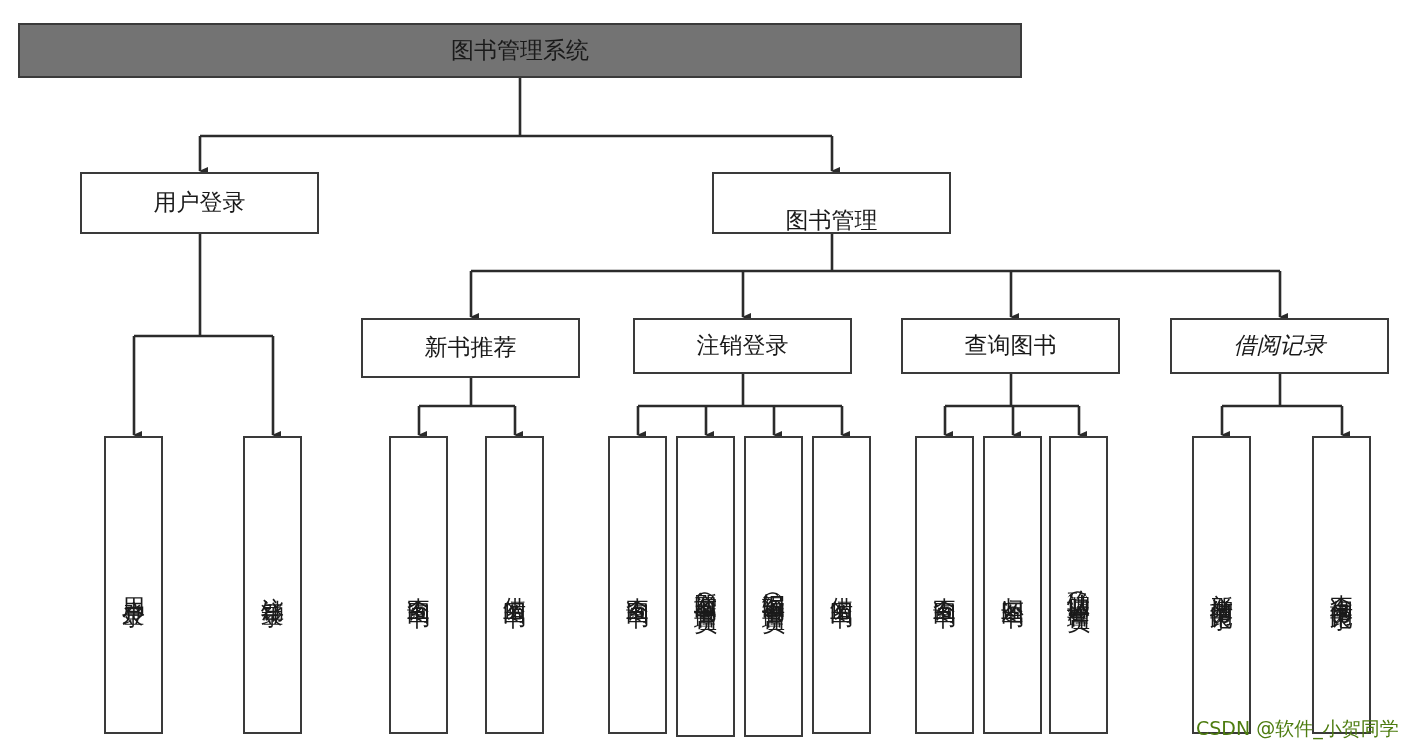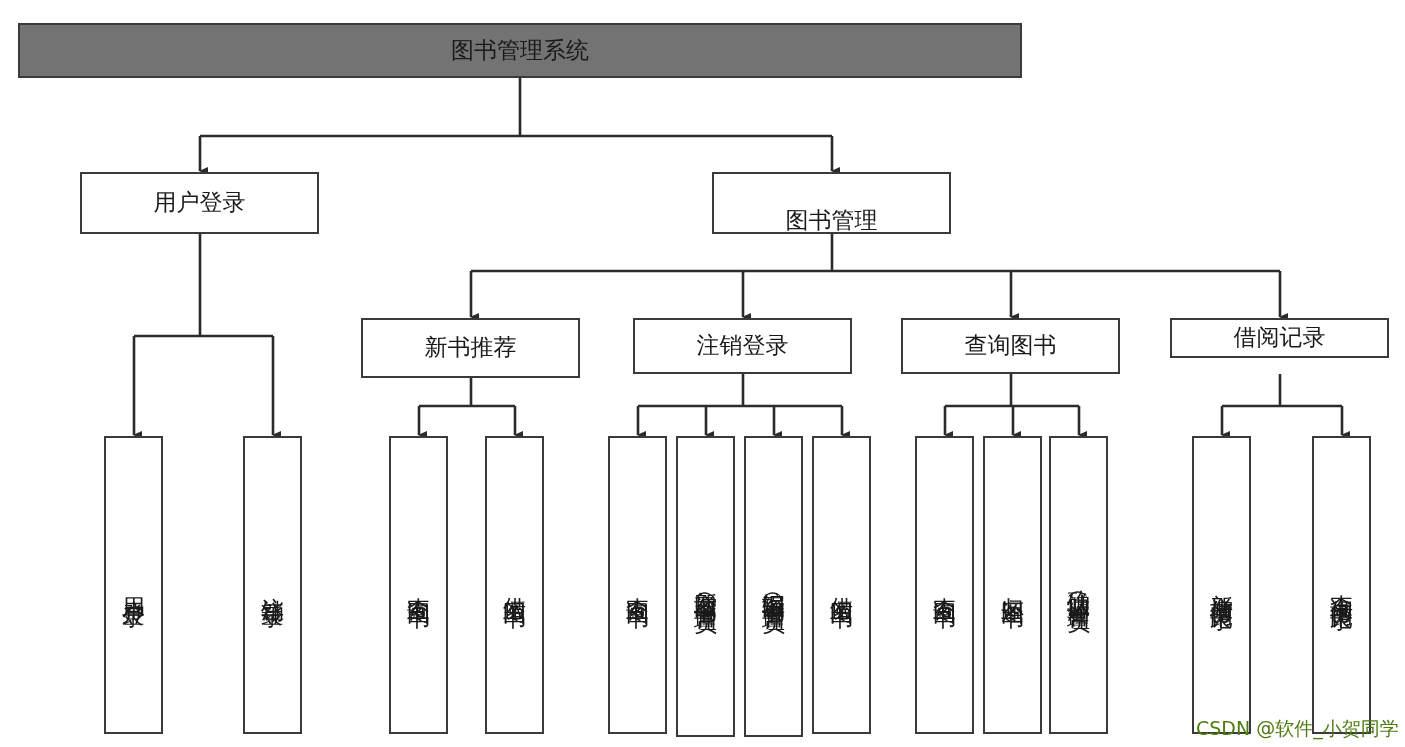--- a/index.html
+++ b/index.html
@@ -121,21 +121,21 @@
       </div>
       <div class="node horizontal" style="left: 361px; top: 318px; width: 219px; height: 60px; border-color: rgb(58, 58, 58); background: rgb(255, 255, 255);">
         <span class="node-label" style="color: rgb(26, 26, 26);">新书推荐</span>
       </div>
       <div class="node horizontal" style="left: 633px; top: 318px; width: 219px; height: 56px; border-color: rgb(58, 58, 58); background: rgb(255, 255, 255);">
         <span class="node-label" style="color: rgb(26, 26, 26);">注销登录</span>
       </div>
       <div class="node horizontal" style="left: 901px; top: 318px; width: 219px; height: 56px; border-color: rgb(58, 58, 58); background: rgb(255, 255, 255);">
         <span class="node-label" style="color: rgb(26, 26, 26);">查询图书</span>
       </div>
-      <div class="node horizontal" style="left: 1170px; top: 318px; width: 219px; height: 40px; border-color: rgb(58, 58, 58); background: rgb(255, 255, 255);">
+      <div class="node horizontal" style="left: 1170px; top: 318px; width: 219px; height: 56px; border-color: rgb(58, 58, 58); background: rgb(255, 255, 255); font-style: italic;">
         <span class="node-label" style="color: rgb(26, 26, 26);">借阅记录</span>
       </div>
       <div class="node vertical" style="left: 104px; top: 436px; width: 59px; height: 298px; border-color: rgb(58, 58, 58); background: rgb(255, 255, 255);">
         <span class="node-label" style="color: rgb(26, 26, 26);">用户登录</span>
       </div>
       <div class="node vertical" style="left: 243px; top: 436px; width: 59px; height: 298px; border-color: rgb(58, 58, 58); background: rgb(255, 255, 255);">
         <span class="node-label" style="color: rgb(26, 26, 26);">注销登录</span>
       </div>
       <div class="node vertical" style="left: 389px; top: 436px; width: 59px; height: 298px; border-color: rgb(58, 58, 58); background: rgb(255, 255, 255);">
         <span class="node-label" style="color: rgb(26, 26, 26);">查询图书</span>

